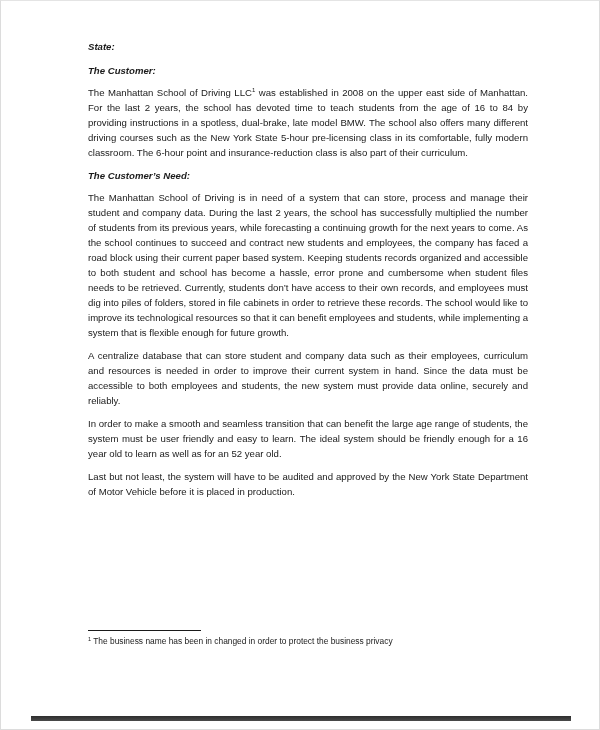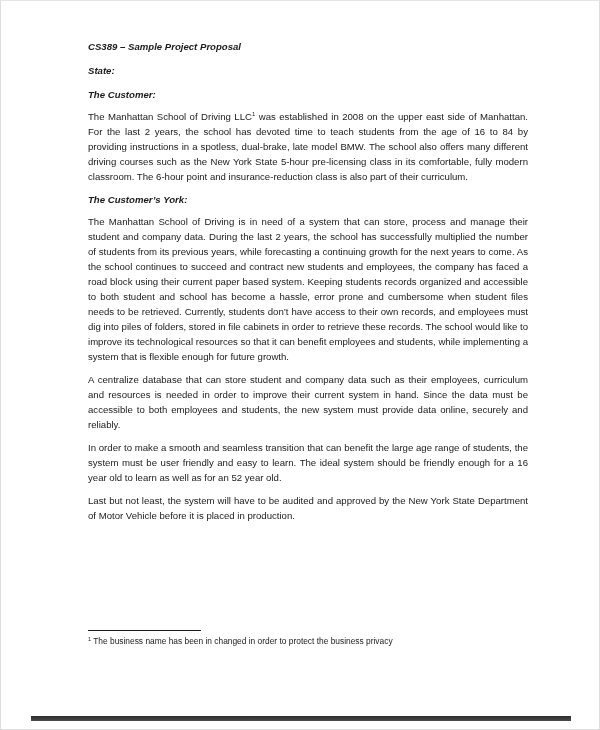--- a/index.html
+++ b/index.html
@@ -87,27 +87,26 @@
       background: linear-gradient(#2d2d2d, #4a4a4a);
     }
   </style>
 </head>
 <body>
 
 <div class="page-frame">
 
   <div class="content">
 
-    <div class="hdr">CS389 – Sample Project Proposal</div>
     <div class="hdr">State:</div>
 
     <div class="section-title">The Customer:</div>
     <p class="para last-left"><span>The Manhattan School of Driving LLC</span><sup class="fn-ref">1</sup><span> was established in 2008 on the upper east side of Manhattan. For the last 2 years, the school has devoted time to teach students from the age of 16 to 84 by providing instructions in a spotless, dual-brake, late model BMW.  The school also offers many different driving courses such as the New York State 5-hour pre-licensing class in its comfortable, fully modern classroom. The 6-hour point and insurance-reduction class is also part of their curriculum.</span></p>
 
-    <div class="section-title">The Customer’s York:</div>
+    <div class="section-title">The Customer’s Need:</div>
     <p class="para last-left">The Manhattan School of Driving is in need of a system that can store, process and manage their student and company data. During the last 2 years, the school has successfully multiplied the number of students from its previous years, while forecasting a continuing growth for the next years to come. As the school continues to succeed and contract new students and employees, the company has faced a road block using their current paper based system.  Keeping students records organized and accessible to both student and school has become a hassle, error prone and cumbersome when student files needs to be retrieved. Currently, students don’t have access to their own records, and employees must dig into piles of folders, stored in file cabinets in order to retrieve these records. The school would like to improve its technological resources so that it can benefit employees and students, while implementing a system that is flexible enough for future growth.</p>
     <p class="para last-left">A centralize database that can store student and company data such as their employees, curriculum and resources is needed in order to improve their current system in hand. Since the data must be accessible to both employees and students, the new system must provide data online, securely and reliably.</p>
     <p class="para last-left">In order to make a smooth and seamless transition that can benefit the large age range of students, the system must be user friendly and easy to learn. The ideal system should be friendly enough for a 16 year old to learn as well as for an 52 year old.</p>
     <p class="para last-left">Last but not least, the system will have to be audited and approved by the New York State Department of Motor Vehicle before it is placed in production.</p>
 
   </div>
 
   <div class="footnote-rule"></div>
   <div class="footnote"><sup>1</sup><span> The business name has been in changed in order to protect the business privacy</span></div>
 

